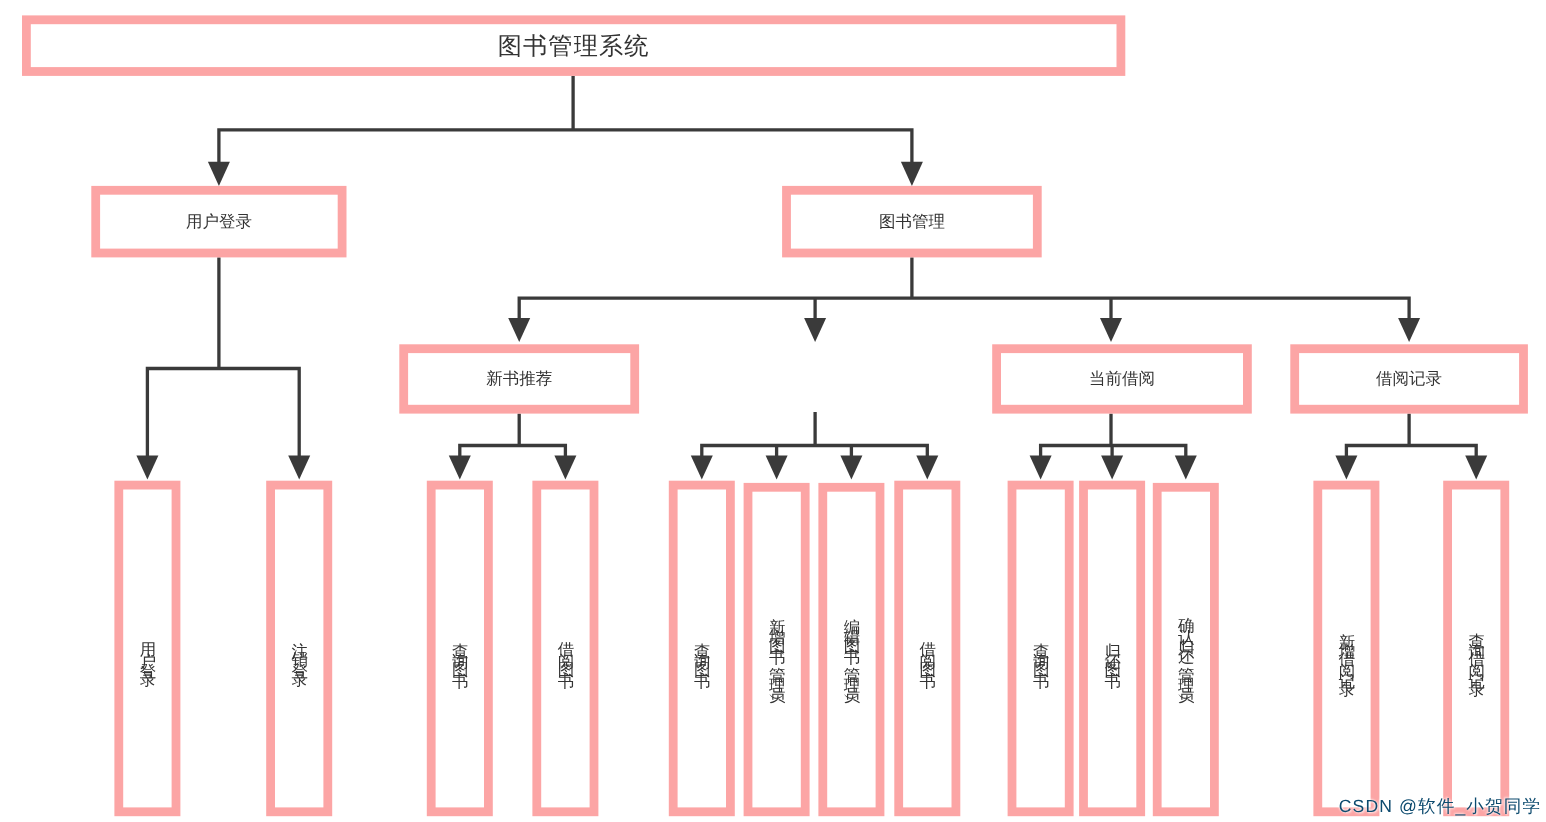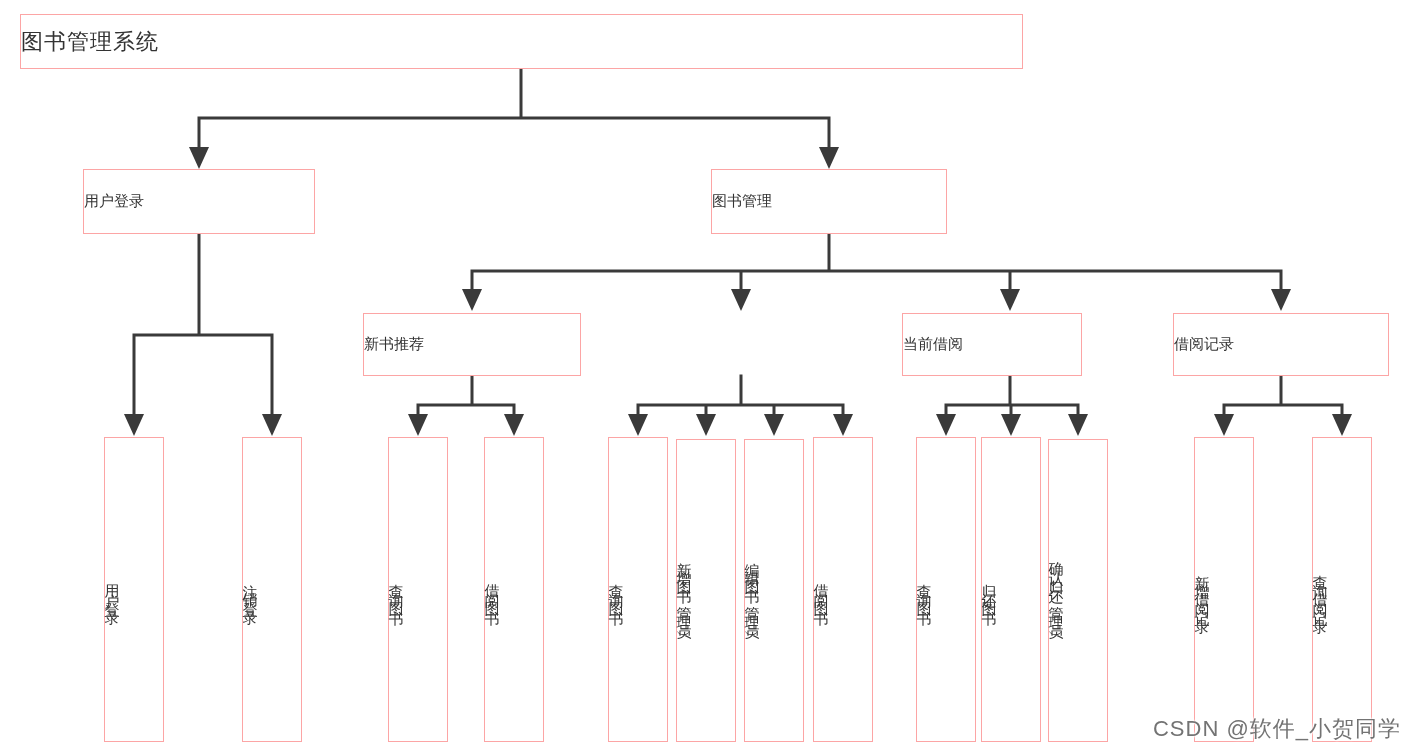--- a/index.html
+++ b/index.html
@@ -5,31 +5,31 @@
   html,body{margin:0;padding:0;background:#ffffff;}
   .stage{
     position:relative;width:1405px;height:747px;background:#ffffff;overflow:hidden;
     font-family:"Liberation Sans", sans-serif;
   }
   .wires{position:absolute;left:0;top:0;width:1405px;height:747px;}
   .wire{stroke:#3a3a3a;stroke-width:3;fill:none;stroke-linecap:square;}
   .arrow{fill:#3a3a3a;stroke:none;}
   .box{
     position:absolute;box-sizing:border-box;background:#ffffff;
-    border:1px solid #fca5a5;display:flex;align-items:center;justify-content:flex-start;
+    border:8px solid #fca5a5;display:flex;align-items:center;justify-content:center;
   }
   .box span{color:#333333;font-size:15px;white-space:nowrap;}
   .title span{font-size:22px;letter-spacing:1px;}
   .vtext{
     writing-mode:vertical-rl;text-orientation:mixed;
     letter-spacing:9px;line-height:1;white-space:normal !important;
   }
   .watermark{
     position:absolute;right:4px;bottom:3px;z-index:5;
-    font-size:22px;color:#737373;letter-spacing:1px;
+    font-size:16px;color:#0c4a6e;letter-spacing:1px;
     text-shadow:1px 1px 2px #ffffff,-1px -1px 2px #ffffff;
   }
 </style>
 </head>
 <body>
 
 <div class="stage">
 
   <svg class="wires" viewBox="0 0 1405 747">
     <path class="wire" d="
@@ -68,21 +68,21 @@
   <div class="box" style="left:83px;top:169px;width:232px;height:65px">
     <span>用户登录</span>
   </div>
   <div class="box" style="left:363px;top:313px;width:218px;height:63px">
     <span>新书推荐</span>
   </div>
 
   <div class="box" style="left:711px;top:169px;width:236px;height:65px">
     <span>图书管理</span>
   </div>
-  <div class="box" style="left:902px;top:313px;width:180px;height:63px">
+  <div class="box" style="left:902px;top:313px;width:236px;height:63px">
     <span>当前借阅</span>
   </div>
   <div class="box" style="left:1173px;top:313px;width:216px;height:63px">
     <span>借阅记录</span>
   </div>
 
   <div class="box" style="left:104px;top:437px;width:60px;height:305px">
     <span class="vtext">用户登录</span>
   </div>
   <div class="box" style="left:242px;top:437px;width:60px;height:305px">

